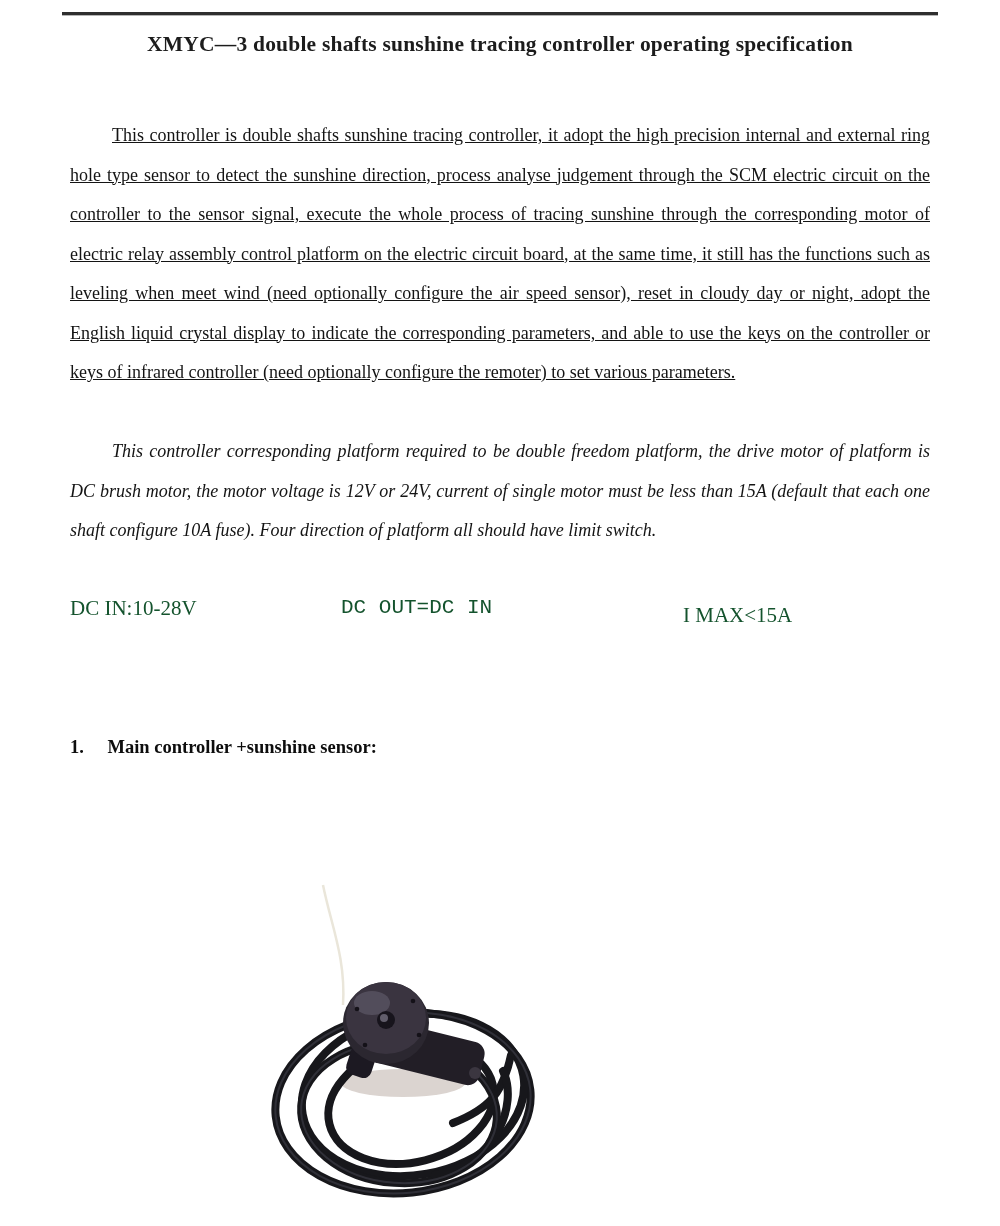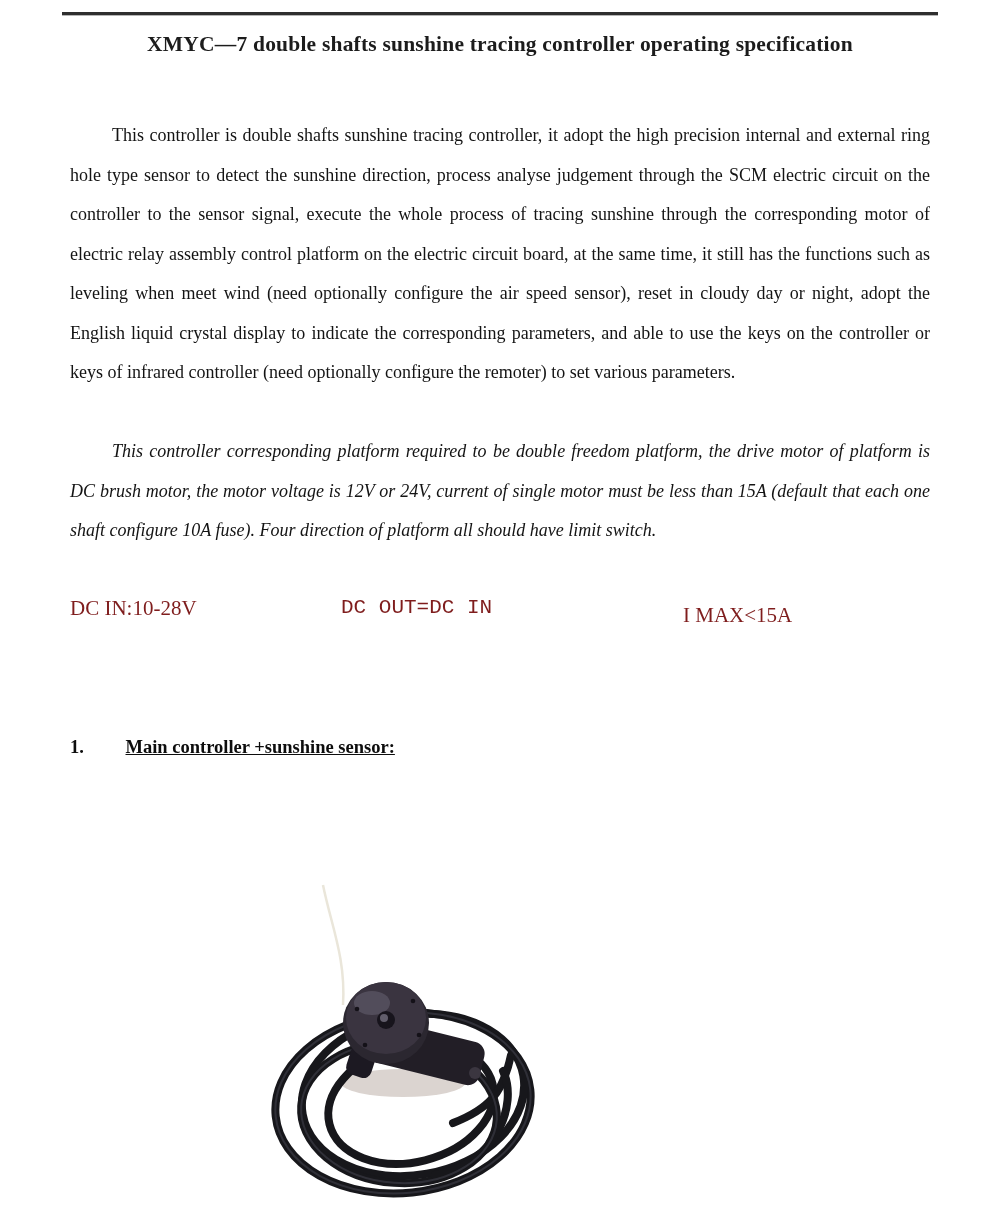--- a/index.html
+++ b/index.html
@@ -7,31 +7,31 @@
     position:relative;width:1000px;height:1226px;background:#ffffff;
     margin:0 auto;overflow:hidden;
     font-family:"Liberation Serif","DejaVu Serif",serif;color:#1c1c1c;
   }
   .top-rule{position:absolute;left:62px;top:12px;width:876px;height:3px;
     background:#2e2e2e;border-bottom:1px solid #b5b5b5;}
   .doc-title{position:absolute;left:0;top:32px;width:1000px;text-align:center;
     font-size:21.5px;font-weight:bold;letter-spacing:.2px;}
   .body-par{position:absolute;left:70px;width:860px;font-size:18px;line-height:39.5px;
     text-align:justify;text-indent:42px;color:#141414;}
-  .par1{top:116px;}
+  .par1{top:116px;text-decoration:underline;}
   .par2{top:432px;font-style:italic;}
   .spec-row{position:absolute;left:0;top:596px;width:1000px;height:36px;}
-  .spec-row span{position:absolute;font-size:21px;color:#7f1d1d;}
+  .spec-row span{position:absolute;font-size:21px;color:#14532d;}
   .spec-dcin{left:70px;}
   .spec-dcout{left:341px;font-family:Liberation Mono, monospace;}
   .spec-imax{left:683px;margin-top:7px;}
   .components-intro{position:absolute;left:70px;top:698px;width:860px;font-size:17.5px;color:#141414;}
   .list-item1{position:absolute;left:70px;top:737px;width:860px;font-size:18.5px;font-weight:bold;color:#0d0d0d;}
   .list-item1 .num{display:inline-block;}
-  .list-item1 .lbl{display:inline-block;margin-left:37px;text-decoration:underline;}
+  .list-item1 .lbl{display:inline-block;margin-left:19px;}
 
   
   .photo{position:absolute;left:253px;top:773px;width:492px;height:427px;overflow:hidden;
     background:linear-gradient(180deg,#aeaa9e 0px,#b5afa2 13px,#c2a archived 0;}
   .photo{background:linear-gradient(180deg,#aeaa9e 0px,#b5afa2 13px,#c4a98f 24px,#c9af96 40%,#cfb8a1 72%,#dac7b5 100%);}
   .photo *{box-sizing:border-box;}
   .coil-svg{position:absolute;left:0;top:0;z-index:1;}
   .ear{position:absolute;width:18px;height:15px;background:#d4d5d1;border:1px solid #b2b3ae;
     border-radius:5px;z-index:2;}
   .ear .screw{position:absolute;left:5px;top:4px;width:6px;height:6px;border-radius:50%;
@@ -50,21 +50,21 @@
   .gland .tip{width:12px;height:9px;margin:0 auto;background:#e6e7e3;border:1px solid #c2c3bf;
     border-top:none;border-radius:0 0 5px 5px;}
 </style>
 </head>
 <body>
 
 <div class="page">
 
   <div class="top-rule"></div>
 
-  <div class="doc-title">XMYC—7 double shafts sunshine tracing controller operating specification</div>
+  <div class="doc-title">XMYC—3 double shafts sunshine tracing controller operating specification</div>
 
   <div class="body-par par1">This controller is double shafts sunshine tracing controller, it adopt the high precision internal and external ring hole type sensor to detect the sunshine direction, process analyse judgement through the SCM electric circuit on the controller to the sensor signal, execute the whole process of tracing sunshine through the corresponding motor of electric relay assembly control platform on the electric circuit board, at the same time, it still has the functions such as leveling when meet wind (need optionally configure the air speed sensor), reset in cloudy day or night, adopt the English liquid crystal display to indicate the corresponding parameters, and able to use the keys on the controller or keys of infrared controller (need optionally configure the remoter) to set various parameters.</div>
 
   <div class="body-par par2">This controller corresponding platform required to be double freedom platform, the drive motor of platform is DC brush motor, the motor voltage is 12V or 24V, current of single motor must be less than 15A (default that each one shaft configure 10A fuse). Four direction of platform all should have limit switch.</div>
 
   <div class="spec-row">
     <span class="spec-dcin">DC IN:10-28V</span>
     <span class="spec-dcout">DC OUT=DC IN</span>
     <span class="spec-imax">I MAX&lt;15A</span>
   </div>

